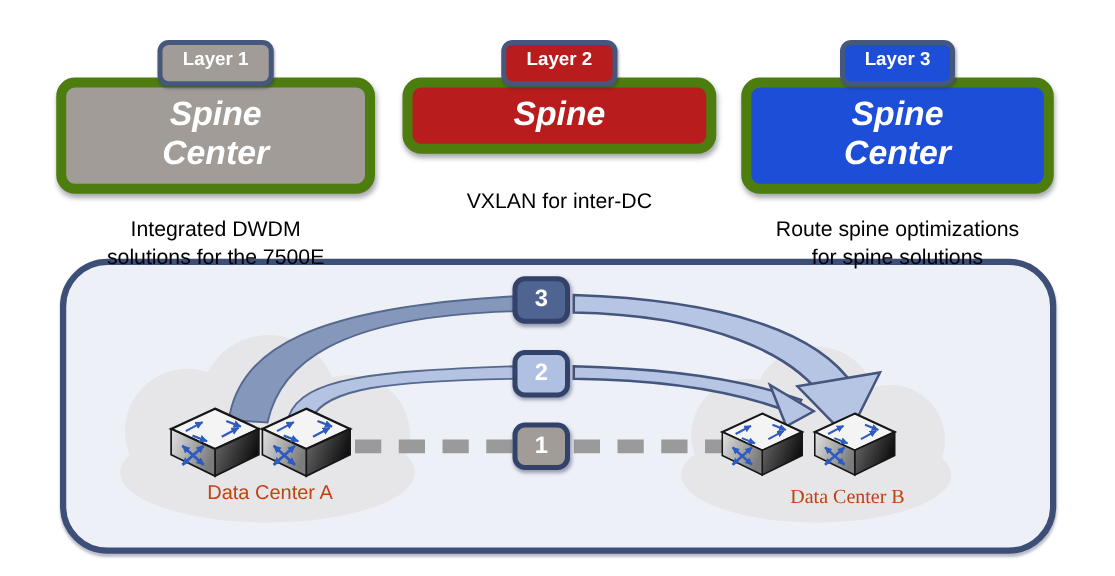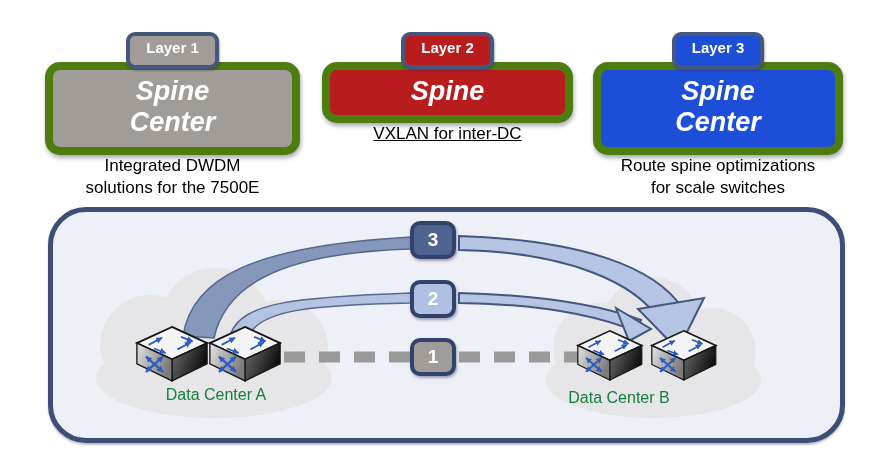--- a/index.html
+++ b/index.html
@@ -16,22 +16,22 @@
     box-shadow:1px 2px 2px rgba(40,45,60,.35);
   }
   .layer-box{
     position:relative;z-index:1;margin-top:-7px;
     border:8px solid #4d7c0f;border-radius:15px;
     padding:6px 0 8px;color:#fff;font-weight:bold;font-size:27px;line-height:1.16;
     box-shadow:1px 3px 4px rgba(40,45,60,.4);
     font-style:italic;
   }
   .tl{display:block;}
-  .desc{margin-top:0;font-size:17px;line-height:1.3;color:#000;}
-  .desc.single{text-decoration:underline;}
+  .desc{margin-top:18px;font-size:17px;line-height:1.3;color:#000;}
+  .desc.single{margin-top:27px;}
   .dl{display:block;}
   .bg-l1{background:#a29c98;}
   .bg-l2{background:#b91c1c;}
   .bg-l3{background:#1d4ed8;}
   
   .panel{
     position:absolute;left:48px;top:207px;width:787px;height:226px;
     background:#eef0f8;border:5px solid #3d4f76;border-radius:38px;
     box-shadow:0 2px 2px rgba(60,70,100,.35);z-index:0;
   }
@@ -41,24 +41,24 @@
     border:4px solid #32426a;border-radius:10px;
     color:#fff;font-weight:bold;font-size:19px;
     display:flex;align-items:center;justify-content:center;
     box-shadow:1px 2px 3px rgba(50,60,90,.45);z-index:3;
   }
   .lb3{top:221px;background:#4f6491;}
   .lb2{top:280px;background:#b0c0e2;}
   .lb1{top:338px;background:#a29c98;}
   .site-label{
     position:absolute;width:170px;text-align:center;
-    color:#15803d;font-size:16px;z-index:3;
+    color:#c2410c;font-size:16px;z-index:3;
   }
   .site-a{left:131px;top:386px;}
-  .site-b{left:534px;top:389px;}
+  .site-b{left:593px;top:389px;font-family:Liberation Serif, serif;}
 </style>
 </head>
 <body>
 
 <div class="stage">
 
   <div class="col" style="left:45px;width:255px;">
     <div class="layer-badge bg-l1">Layer 1</div>
     <div class="layer-box bg-l1">
       <span class="tl">Spine</span>
@@ -82,21 +82,21 @@
   </div>
 
   <div class="col" style="left:593px;width:250px;">
     <div class="layer-badge bg-l3">Layer 3</div>
     <div class="layer-box bg-l3">
       <span class="tl">Spine</span>
       <span class="tl">Center</span>
     </div>
     <div class="desc">
       <span class="dl">Route spine optimizations</span>
-      <span class="dl">for scale switches</span>
+      <span class="dl">for spine solutions</span>
     </div>
   </div>
 
   <div class="panel"></div>
 
   <svg class="diagram-svg" width="892" height="461" viewBox="0 0 892 461">
     <defs>
       <linearGradient id="gL" x1="0" y1="0" x2="1" y2="0.4">
         <stop offset="0" stop-color="#e2e2e2"></stop>
           <stop offset="1" stop-color="#7c7c7c"></stop>

